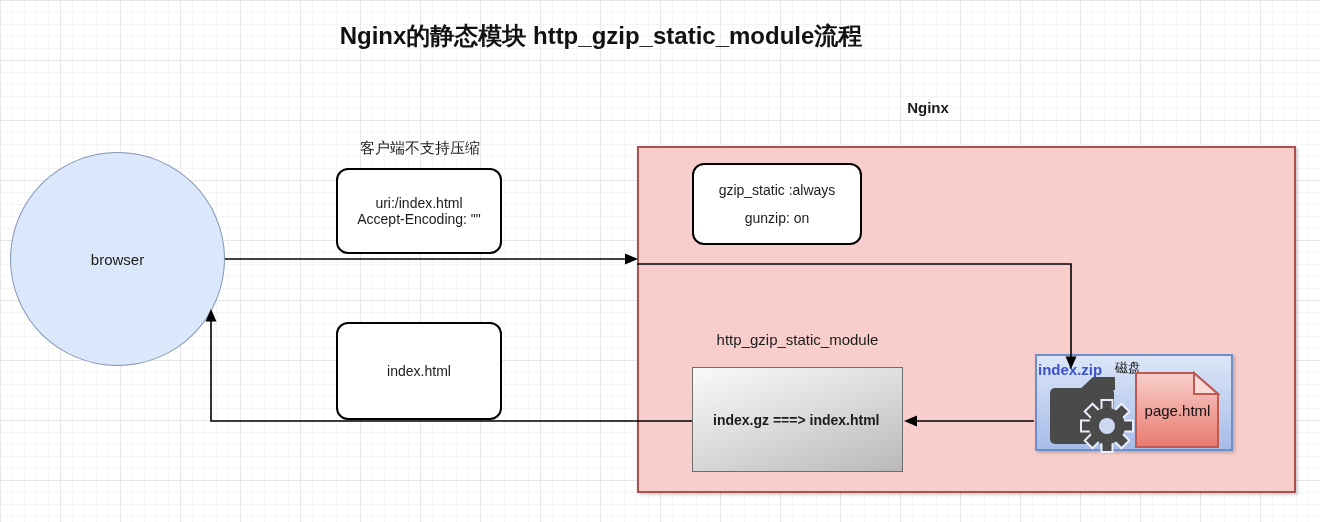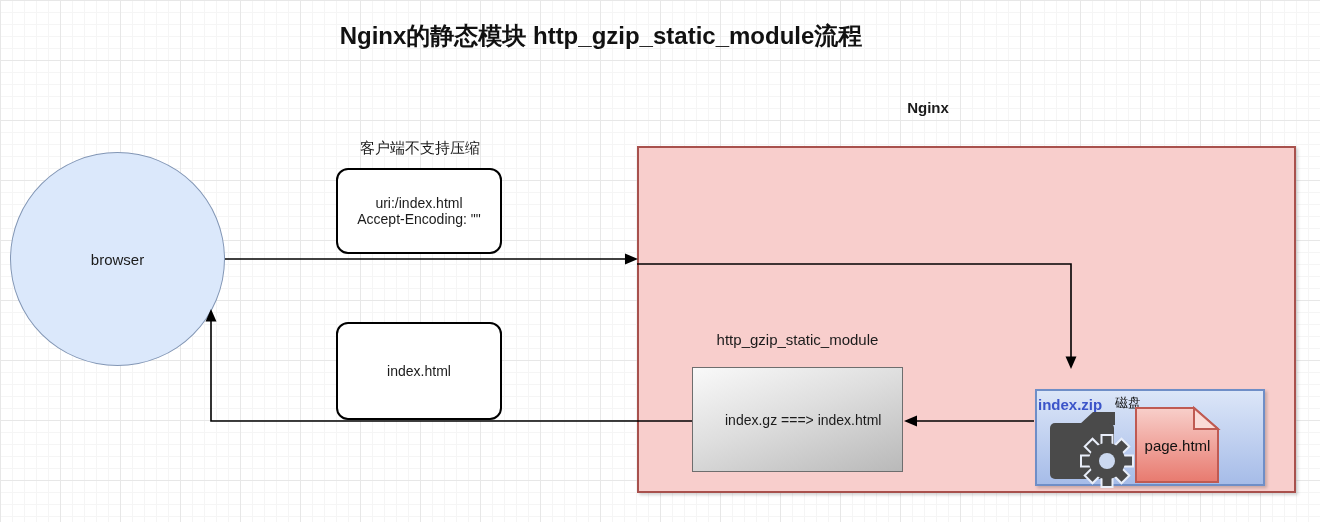--- a/index.html
+++ b/index.html
@@ -60,26 +60,26 @@
     border: 2px solid #a8514d;
     box-shadow: 2px 2px 3px rgba(0,0,0,0.18);
   }
 
   .process-box {
     left: 692px; top: 367px; width: 211px; height: 105px;
     background: linear-gradient(160deg, #f9f9f9 0%, #dedede 45%, #b9b9b9 100%);
     border: 1.5px solid #6e6e6e;
     display: flex; align-items: center;
     font-size: 14px;
-    padding-left: 32px;
-    white-space: nowrap; overflow: hidden;
+    padding-left: 20px;
+    white-space: nowrap; overflow: hidden; font-weight: bold;
   }
 
   .disk-box {
-    left: 1035px; top: 389px; width: 230px; height: 97px;
+    left: 1035px; top: 354px; width: 198px; height: 97px;
     background: linear-gradient(#dce6f8, #a6bce8);
     border: 2px solid #6f8ec7;
     box-shadow: 2px 2px 3px rgba(0,0,0,0.2);
   }
   .zip-label {
     left: 1px; top: 5px;
     font-size: 15px; font-weight: bold; color: #3b54c9;
     white-space: nowrap;
   }
   .disk-label { left: 78px; top: 3px; font-size: 13px; color: #111; }
@@ -115,20 +115,24 @@
   </div>
 
   <div class="abs rounded-box response-box">
     <span>index.html</span>
   </div>
 
   <div class="abs plain-label bold label-nginx">Nginx</div>
 
   <div class="abs nginx-container"></div>
 
+  <div class="abs rounded-box config-box">
+    <span>gzip_static :always</span>
+    <span>gunzip: on</span>
+  </div>
 
   <div class="abs plain-label label-module">http_gzip_static_module</div>
 
   <div class="abs process-box">
     <span>index.gz ===&gt; index.html</span>
   </div>
 
   <div class="abs disk-box">
     <div class="abs zip-label">index.zip</div>
     <div class="abs disk-label">磁盘</div>

